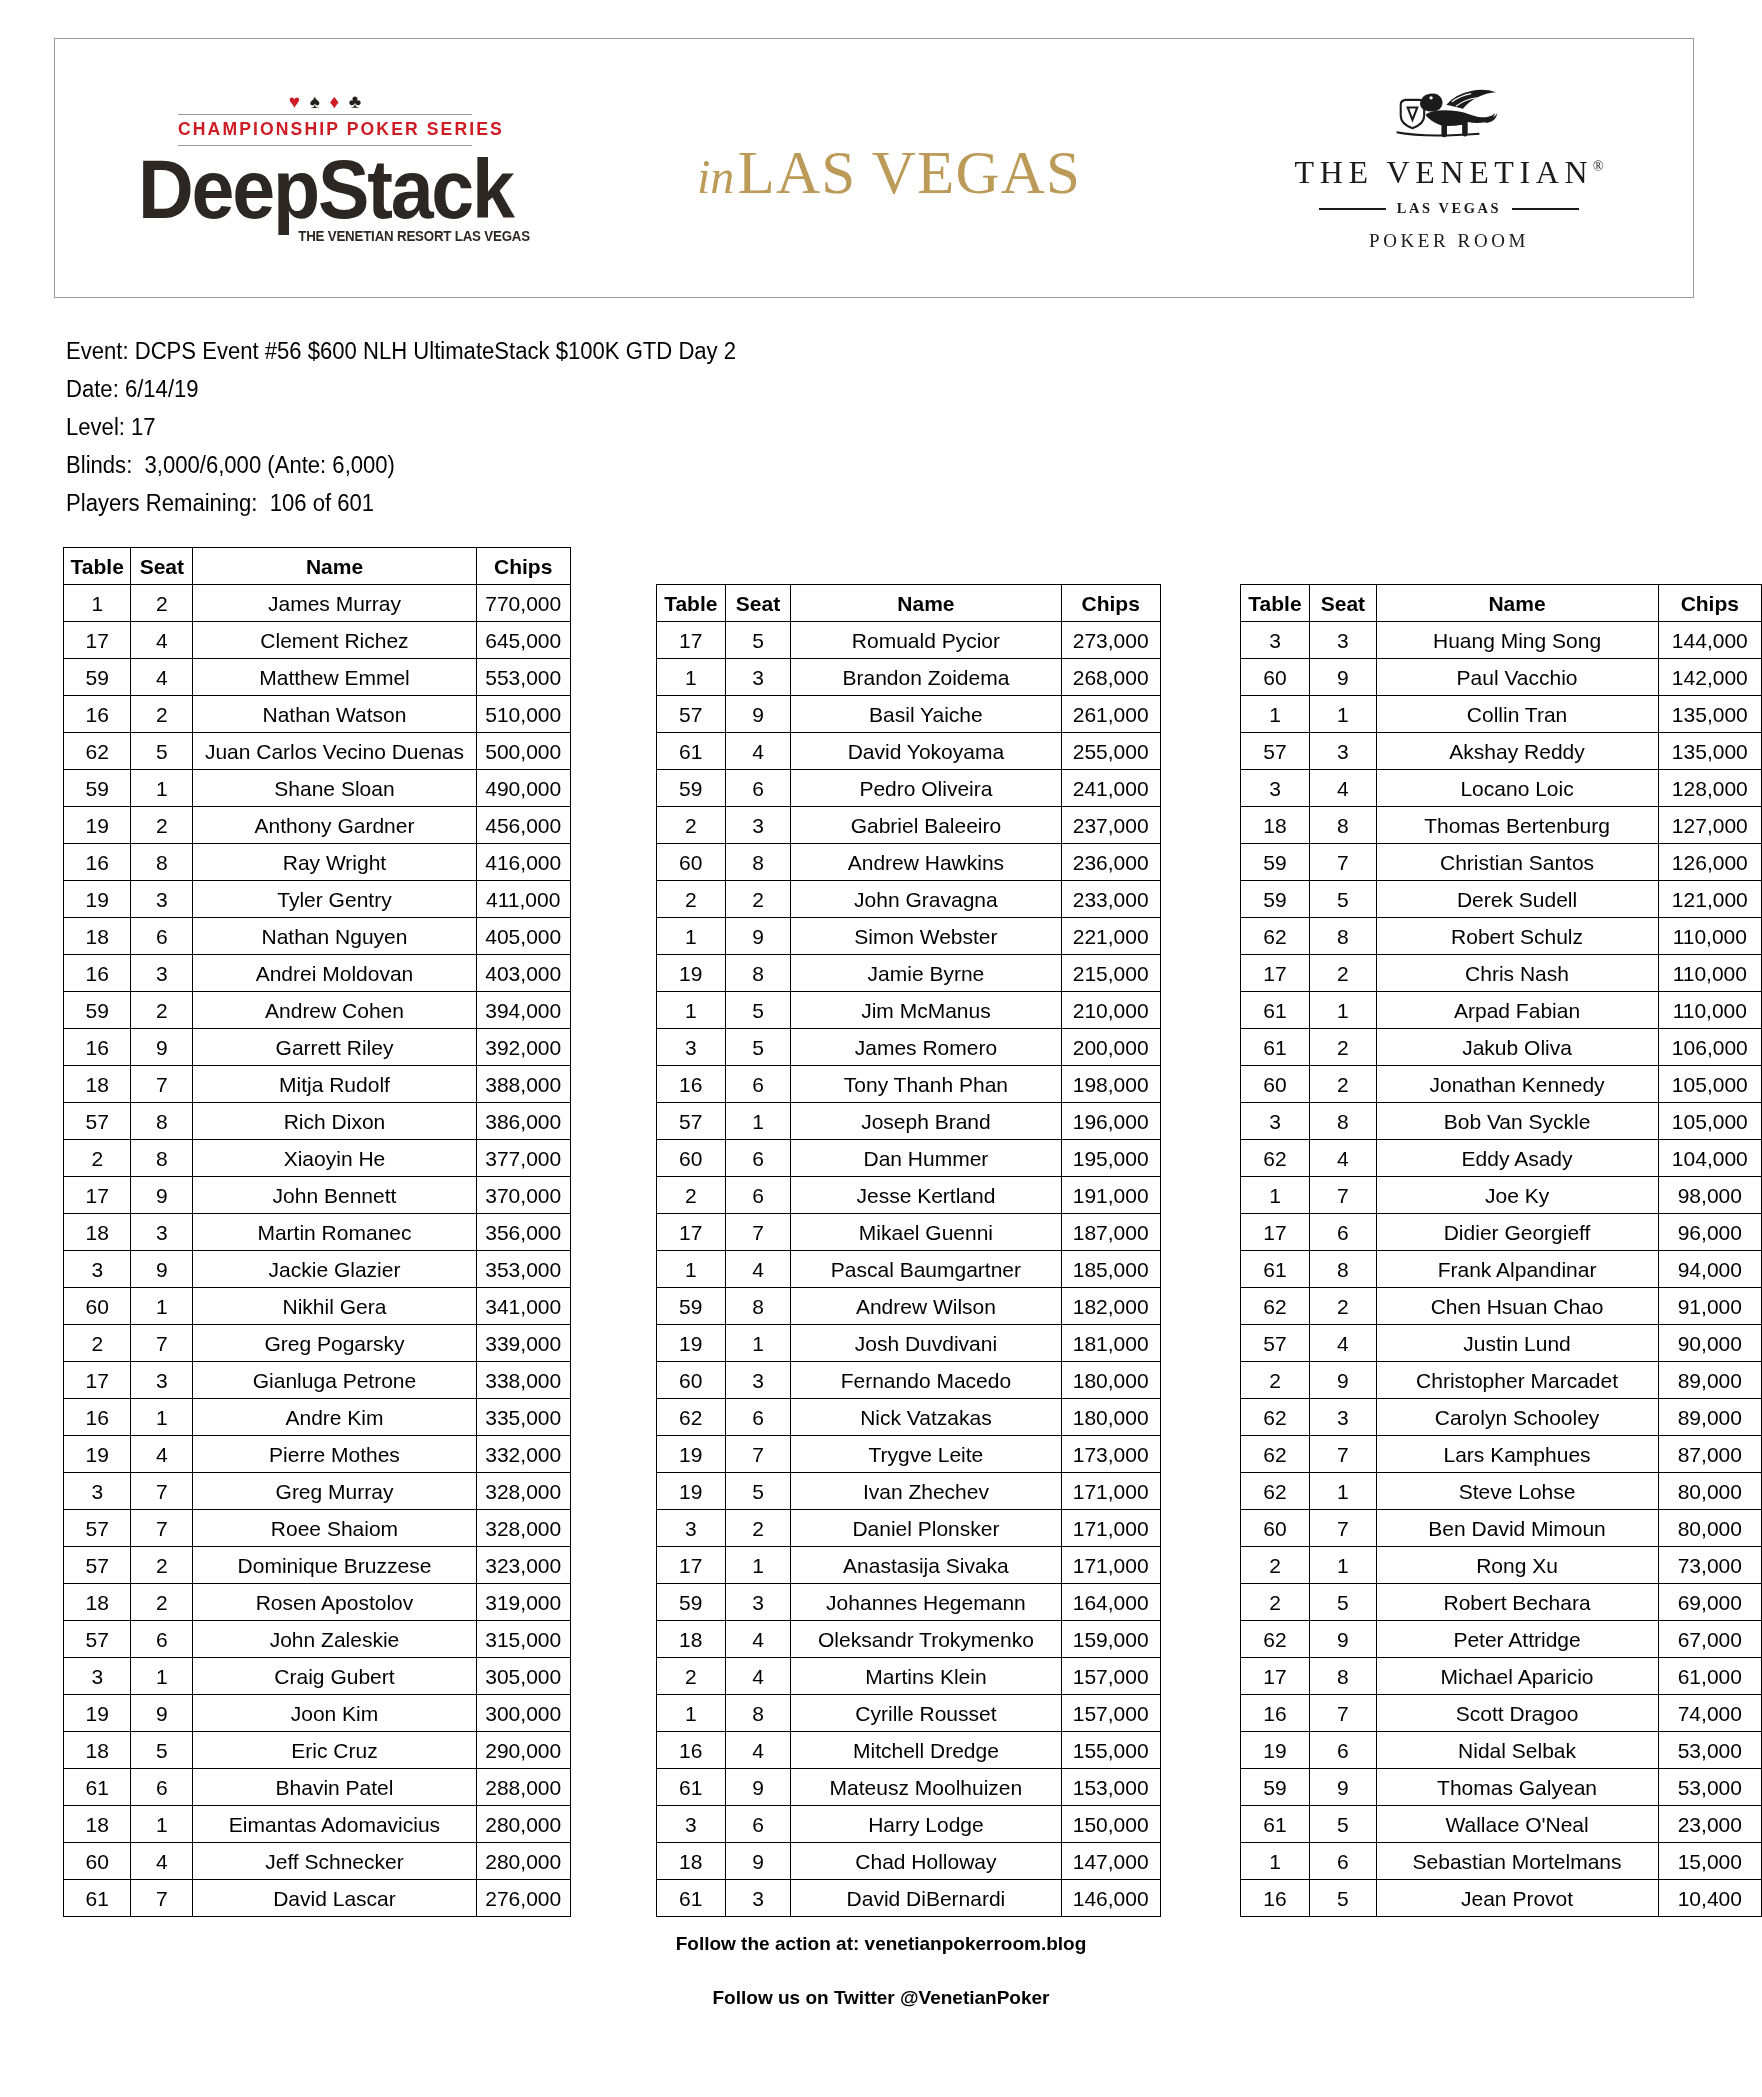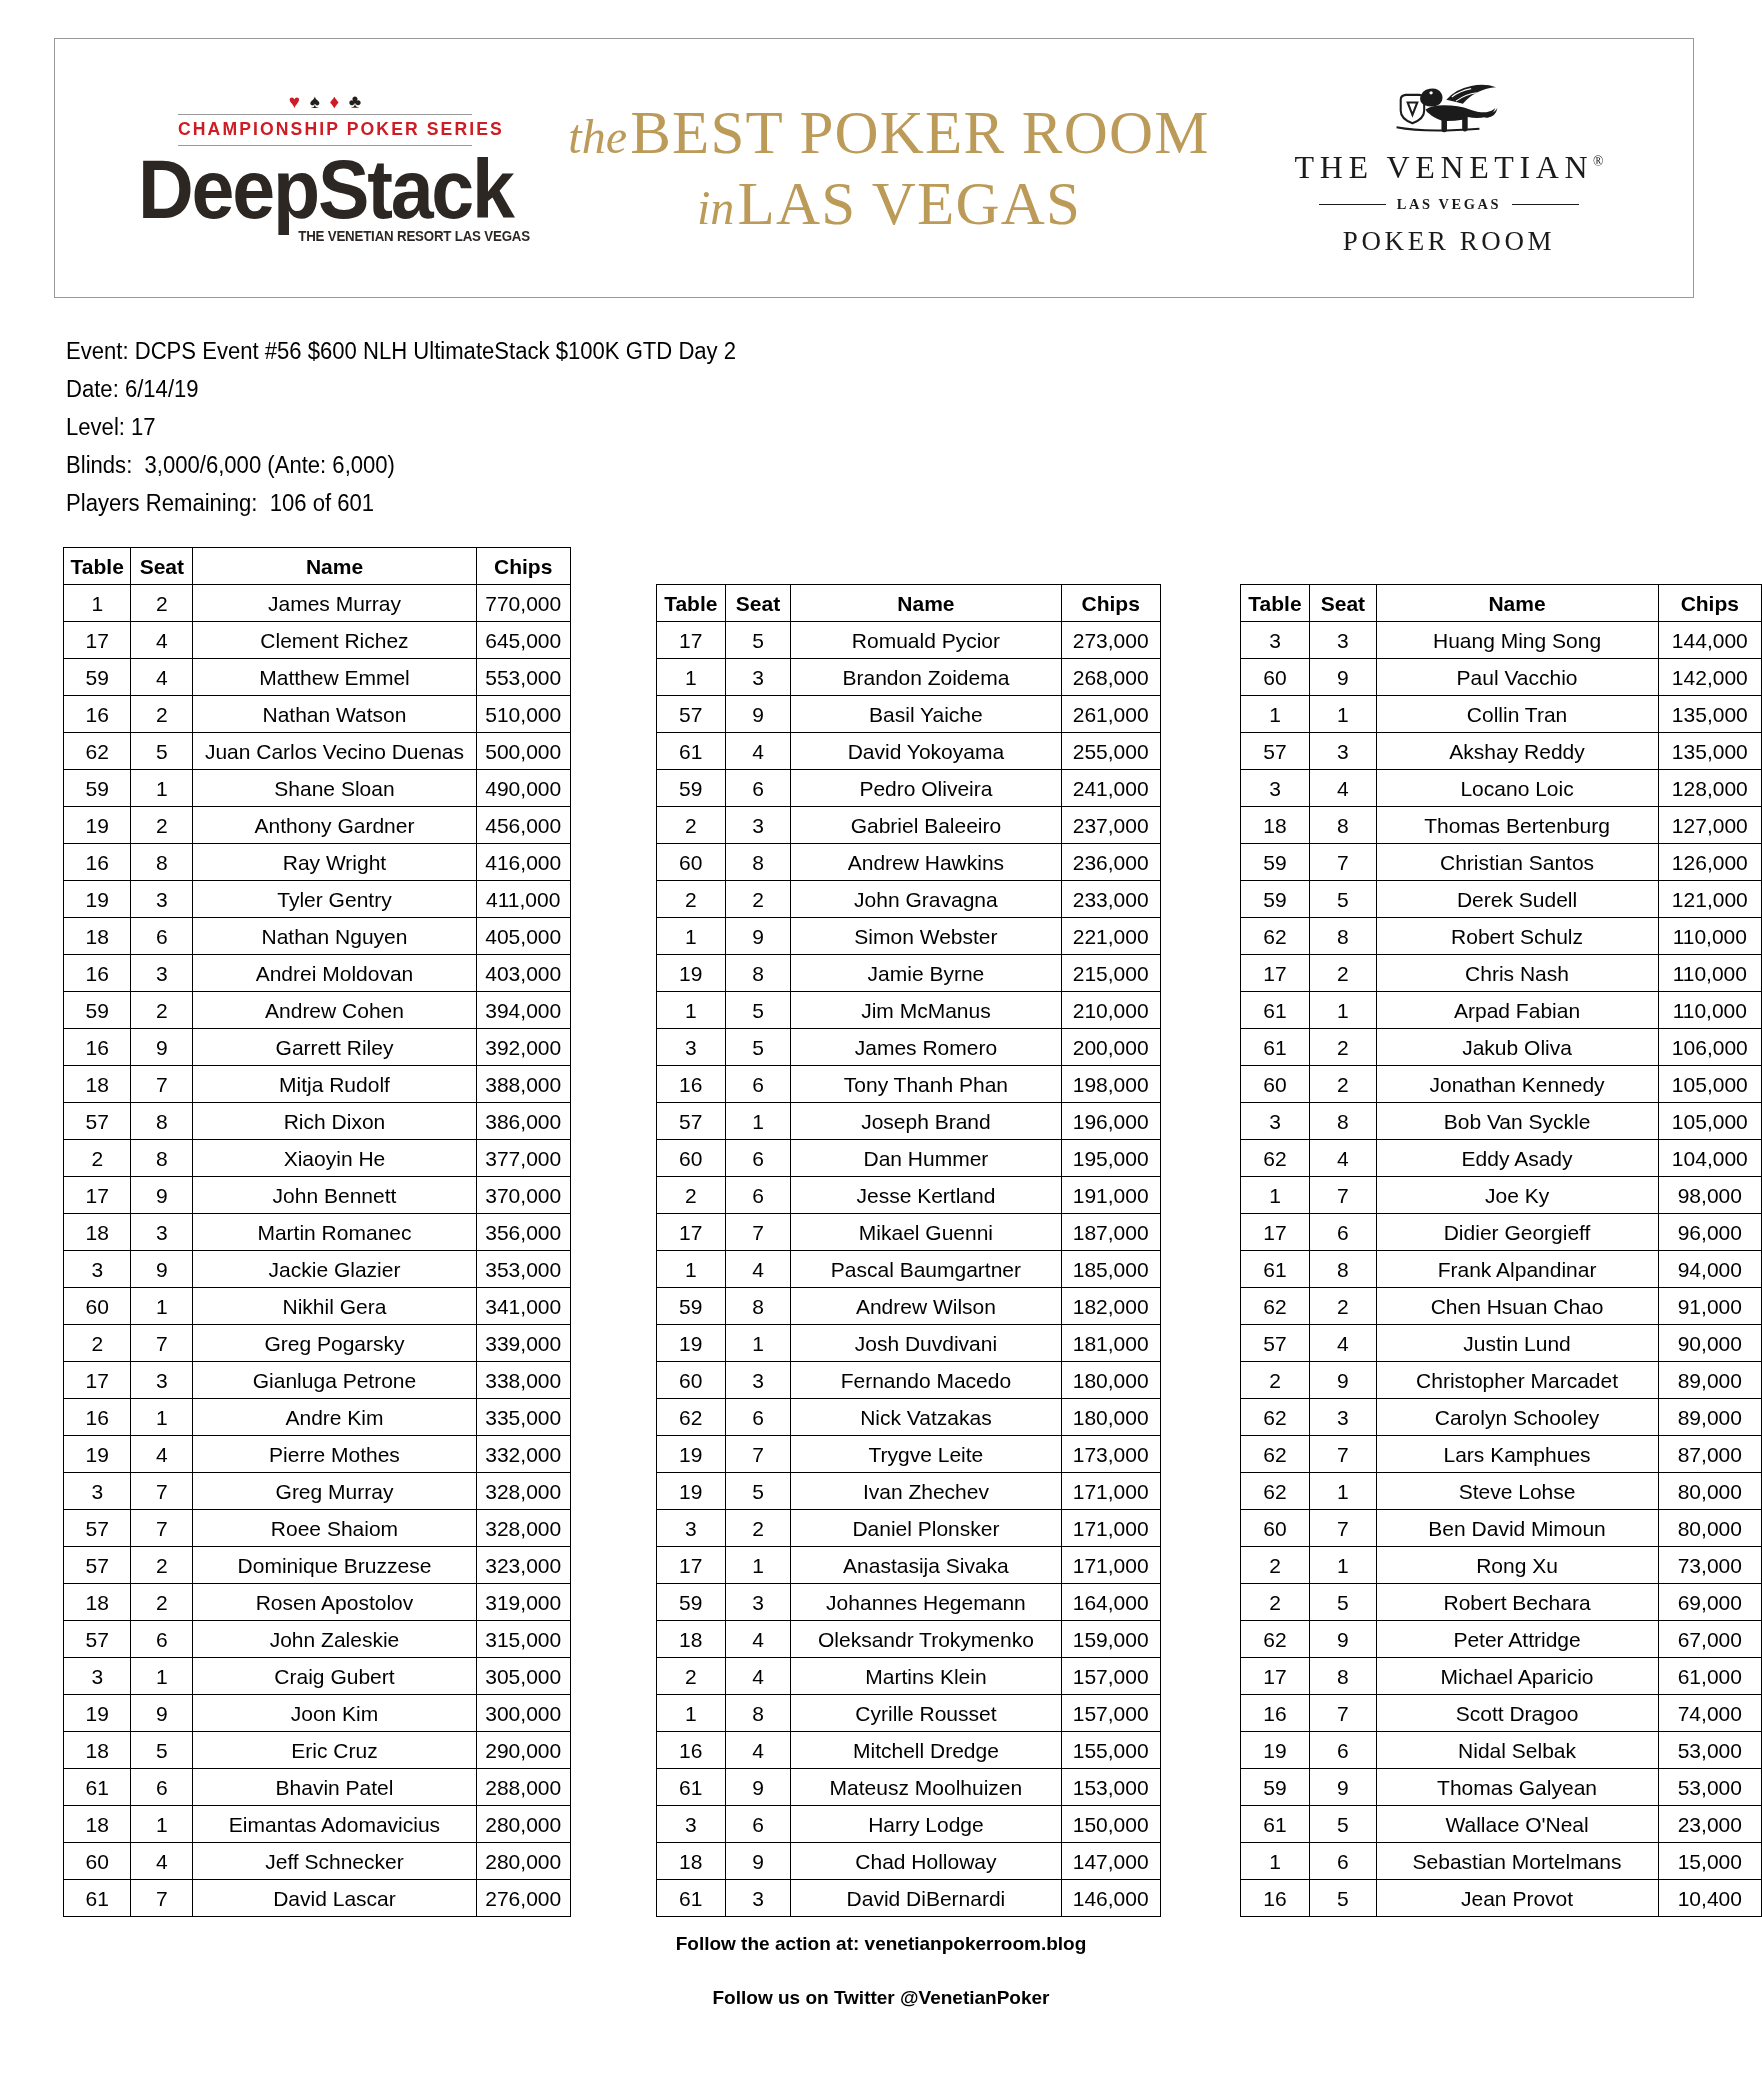--- a/index.html
+++ b/index.html
@@ -153,21 +153,21 @@
     width: 67px;
   }
   .ven-lv {
     font-size: 14.4px;
     letter-spacing: 2.6px;
     font-weight: bold;
     white-space: nowrap;
   }
   .ven-pr {
     margin-top: 12.8px;
-    font-size: 27px;
+    font-size: 19px;
     letter-spacing: 3.6px;
     white-space: nowrap;
   }
 
   
   .event-info {
     position: absolute;
     left: 66px;
     top: 332px;
     font-size: 23px;
@@ -251,24 +251,20 @@
         <span class="blk">♣</span>
       </div>
       <div class="ds-cps-wrap">
         <div class="ds-cps">CHAMPIONSHIP POKER SERIES</div>
       </div>
       <div class="ds-word">DeepStack</div>
       <div class="ds-sub">THE VENETIAN RESORT LAS VEGAS</div>
     </div>
 
     <div class="tagline">
-      <div class="line1">
-        <span class="ital">the</span>
-        <span class="caps">BEST POKER ROOM</span>
-      </div>
       <div class="line2">
         <span class="ital">in</span>
         <span class="caps">LAS VEGAS</span>
       </div>
     </div>
 
     <div class="ven-logo">
       <svg class="ven-lion" viewBox="0 0 200 84" aria-hidden="true">
         <g fill="#1b1b1b">
 

